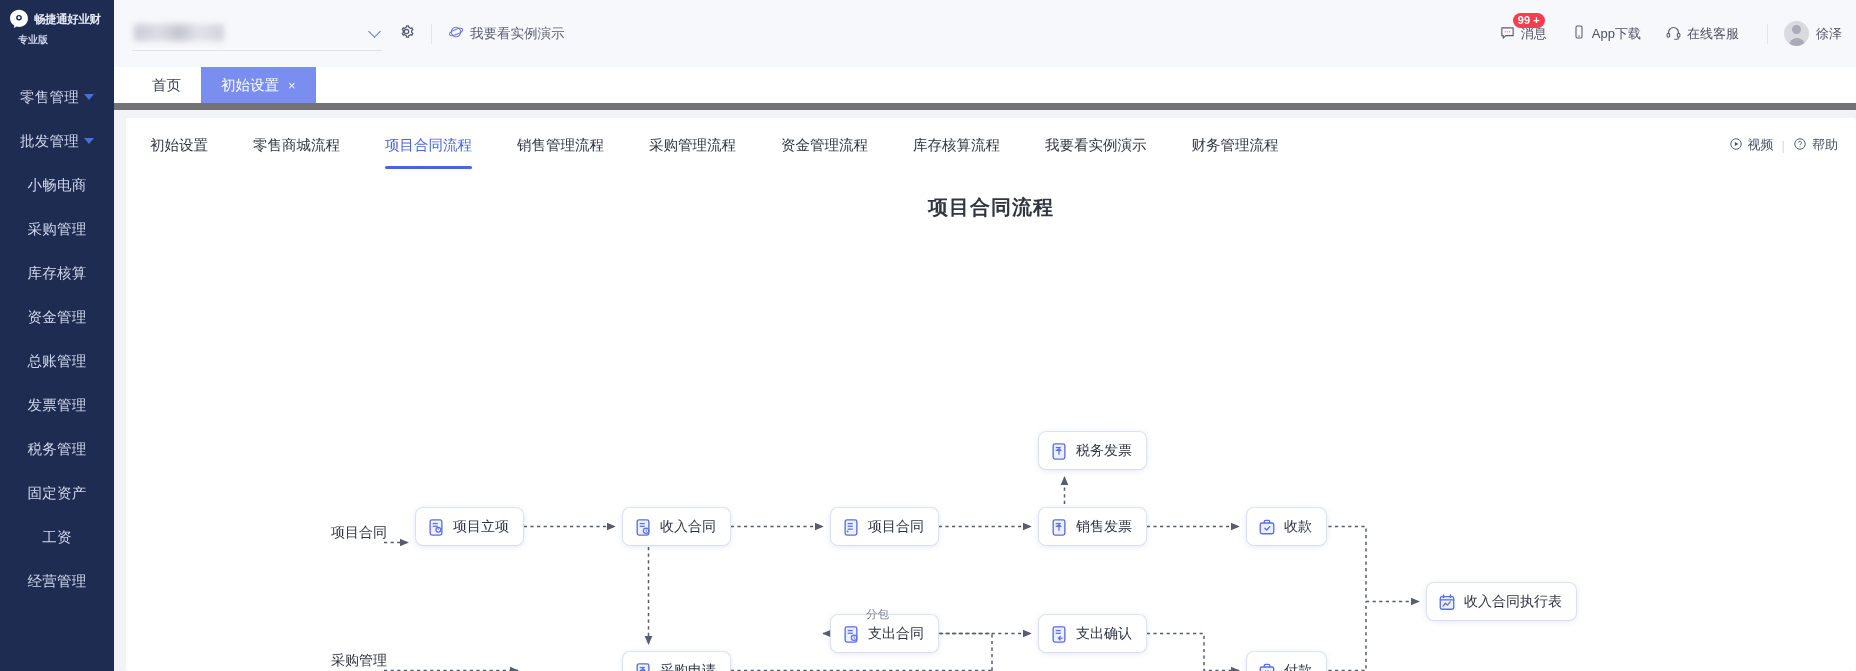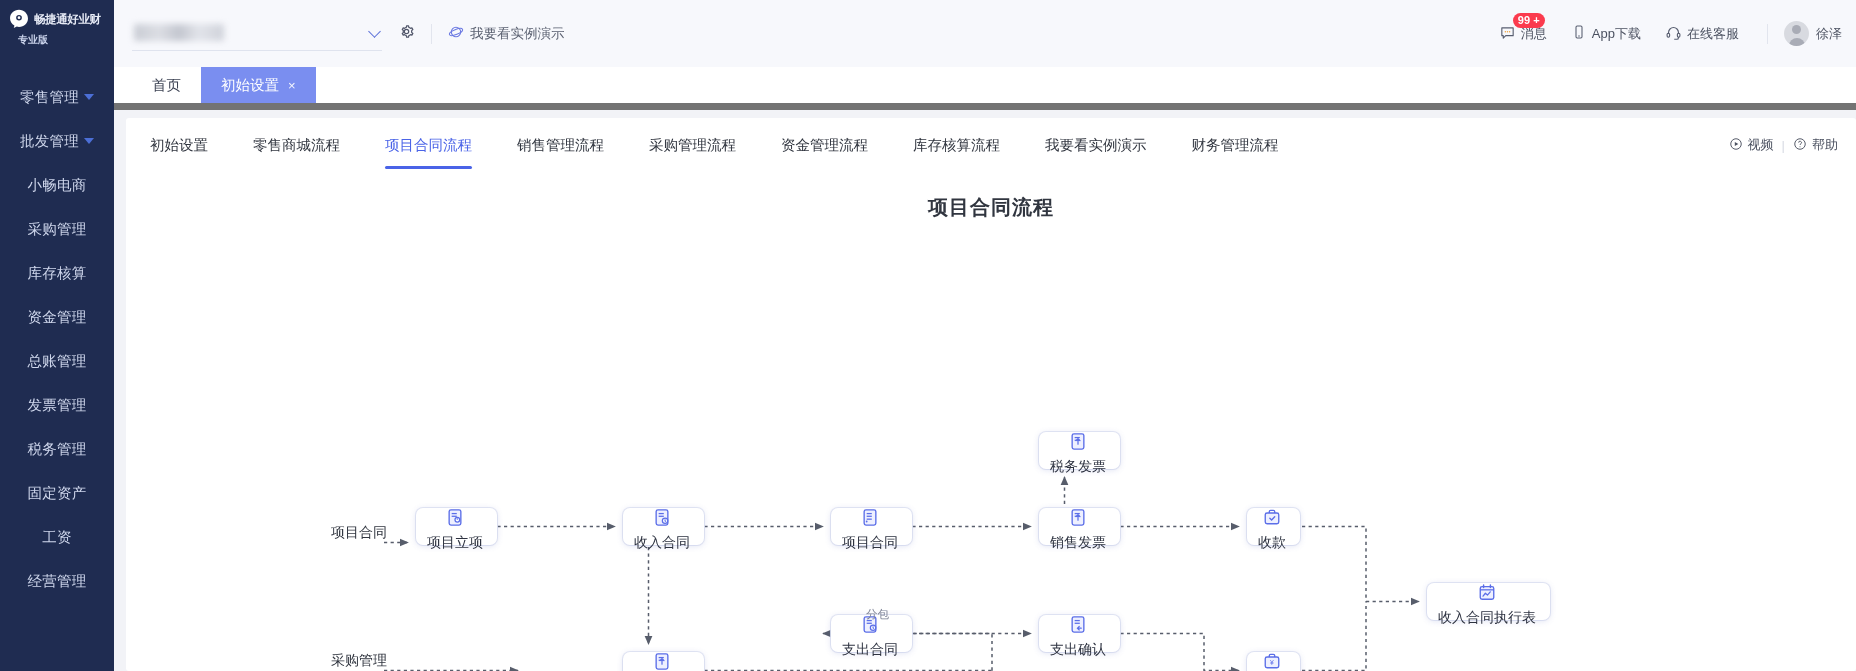--- a/index.html
+++ b/index.html
@@ -155,21 +155,21 @@
     font-size: 20px; color: #30353f; font-weight: 600; letter-spacing: 1px;
   }
   .rowlabel {
     position: absolute; font-size: 14px; color: #30353f; white-space: nowrap;
   }
   .node {
     position: absolute; height: 37px; background: #fff;
     border-radius: 7px; display: flex; align-items: center; gap: 8px;
     padding: 0 14px 0 11px; white-space: nowrap;
     box-shadow: 0 1px 6px rgba(90,105,190,.20), 0 0 0 1px rgba(230,233,245,.9);
-    font-size: 14px; color: #2d3240; cursor: pointer; flex-direction: column;
+    font-size: 14px; color: #2d3240; cursor: pointer;
   }
   .node .ico { flex: 0 0 18px; height: 18px; display: block; }
   .edgelabel {
     position: absolute; font-size: 11.5px; color: #7b8194; white-space: nowrap;
   }
   svg.edges {
     position: absolute; left: 0; top: 0; width: 100%; height: 100%;
     pointer-events: none;
   }
 </style>

